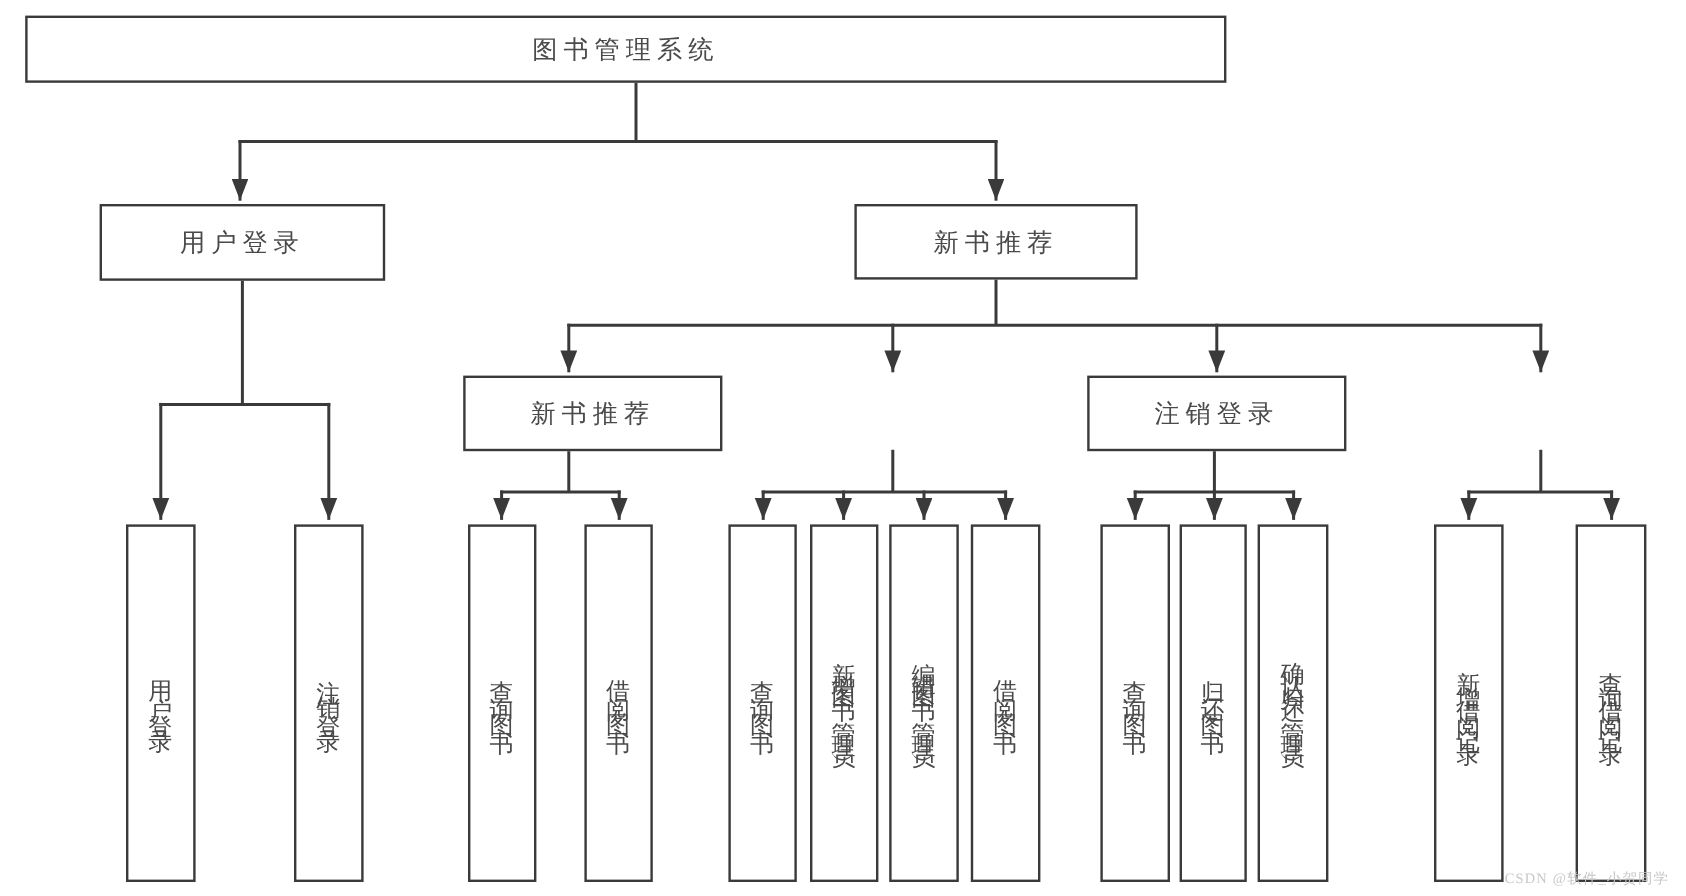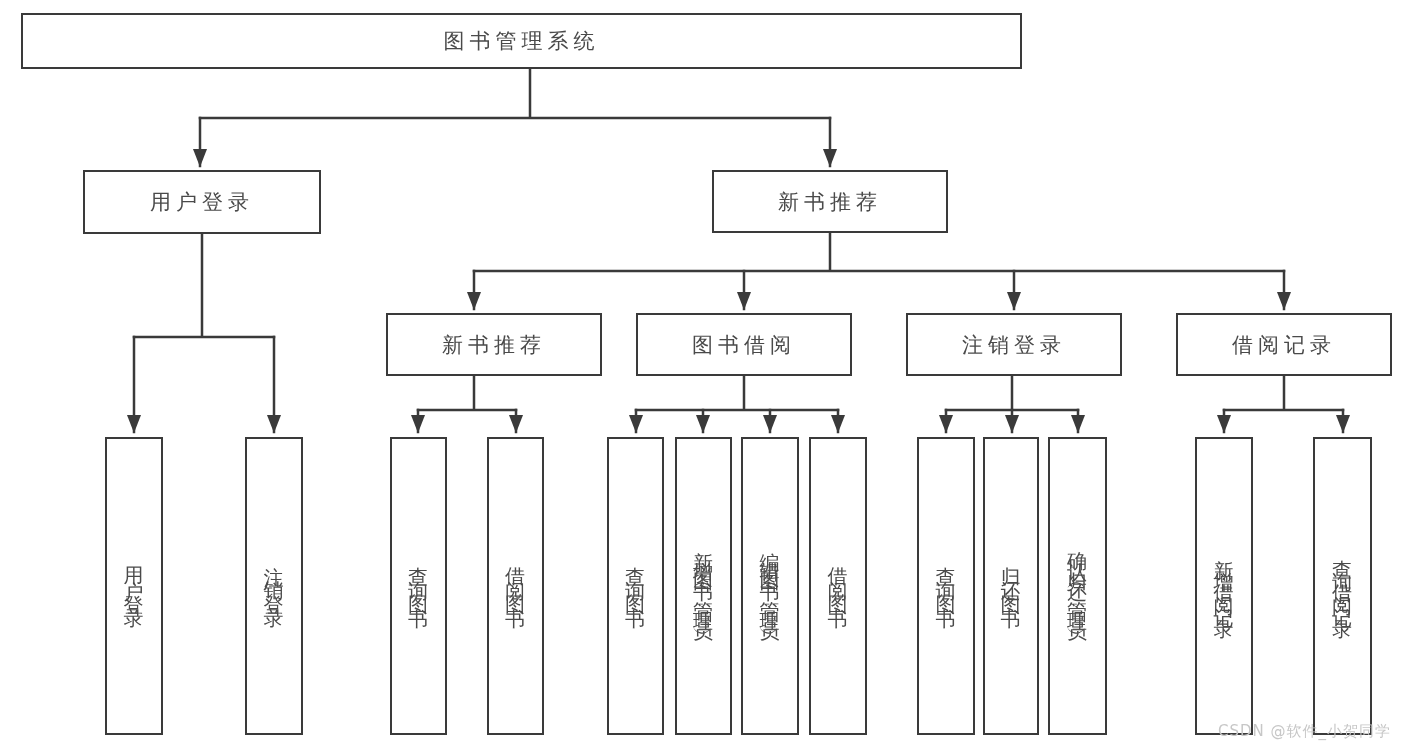--- a/index.html
+++ b/index.html
@@ -27,21 +27,21 @@
   }
   .vbox span{
     writing-mode:vertical-rl;text-orientation:mixed;
     font-size:20px;line-height:1;color:var(--text);white-space:nowrap;
   }
   .ls4 span{letter-spacing:14px;transform:translateY(-7px)}
   .ls6 span{letter-spacing:12px;transform:translateY(-6px)}
   .ls9 span{letter-spacing:10px;transform:translateY(-5px)}
   .watermark{
     position:absolute;right:14px;bottom:6px;z-index:5;
-    font-size:15px;letter-spacing:1px;color:var(--wm);white-space:nowrap;
+    font-size:12px;letter-spacing:1px;color:var(--wm);white-space:nowrap;font-family:Liberation Serif, serif;
   }
 </style>
 </head>
 <body>
 
 <div class="canvas">
 
   <svg class="connectors" viewBox="0 0 1405 747" fill="none" stroke="#3a3a3a" stroke-width="2.5" stroke-linecap="square">
     <defs>
       <marker id="arr" viewBox="0 0 18 14" markerWidth="18" markerHeight="14" markerUnits="userSpaceOnUse" refX="17" refY="7" orient="auto">
@@ -104,28 +104,22 @@
   <div class="hbox" style="left:83px;top:170px;width:238px;height:64px">
     <span class="hlabel">用户登录</span>
   </div>
   <div class="hbox" style="left:712px;top:170px;width:236px;height:63px">
     <span class="hlabel">新书推荐</span>
   </div>
 
   <div class="hbox" style="left:386px;top:313px;width:216px;height:63px">
     <span class="hlabel">新书推荐</span>
   </div>
-  <div class="hbox" style="left:636px;top:313px;width:216px;height:63px">
-    <span class="hlabel">图书借阅</span>
-  </div>
   <div class="hbox" style="left:906px;top:313px;width:216px;height:63px">
     <span class="hlabel">注销登录</span>
-  </div>
-  <div class="hbox" style="left:1176px;top:313px;width:216px;height:63px">
-    <span class="hlabel">借阅记录</span>
   </div>
 
   <div class="vbox ls4" style="left:105px;width:58px">
     <span>用户登录</span>
   </div>
   <div class="vbox ls4" style="left:245px;width:58px">
     <span>注销登录</span>
   </div>
 
   <div class="vbox ls4" style="left:390px;width:57px">

